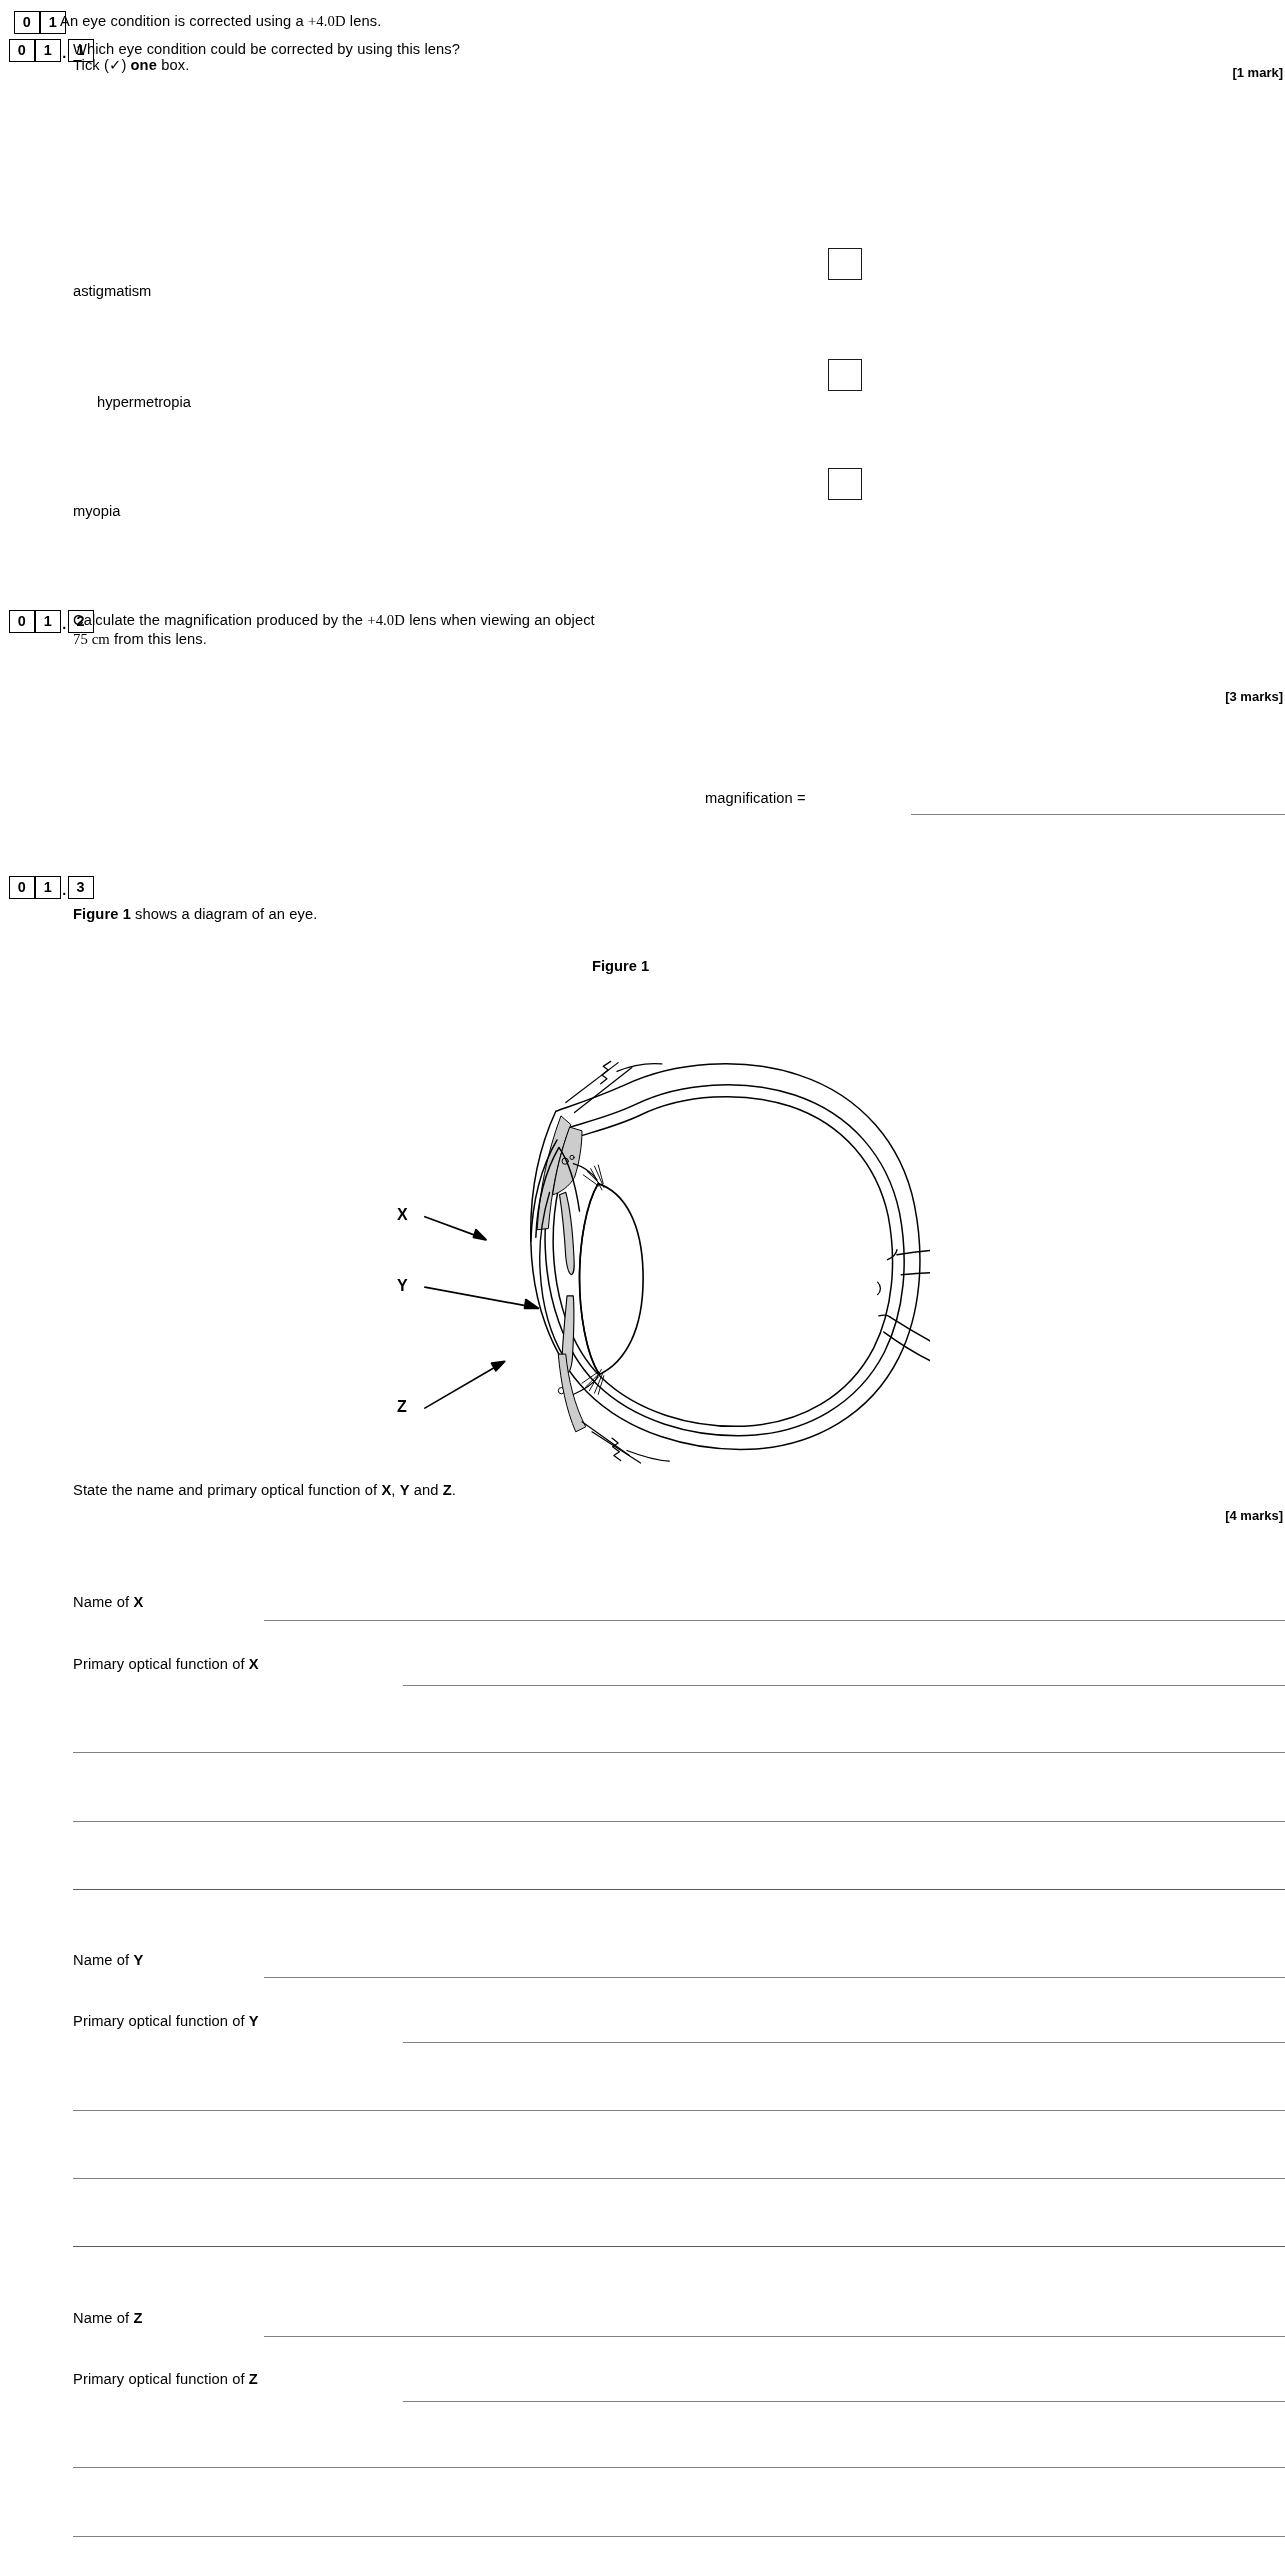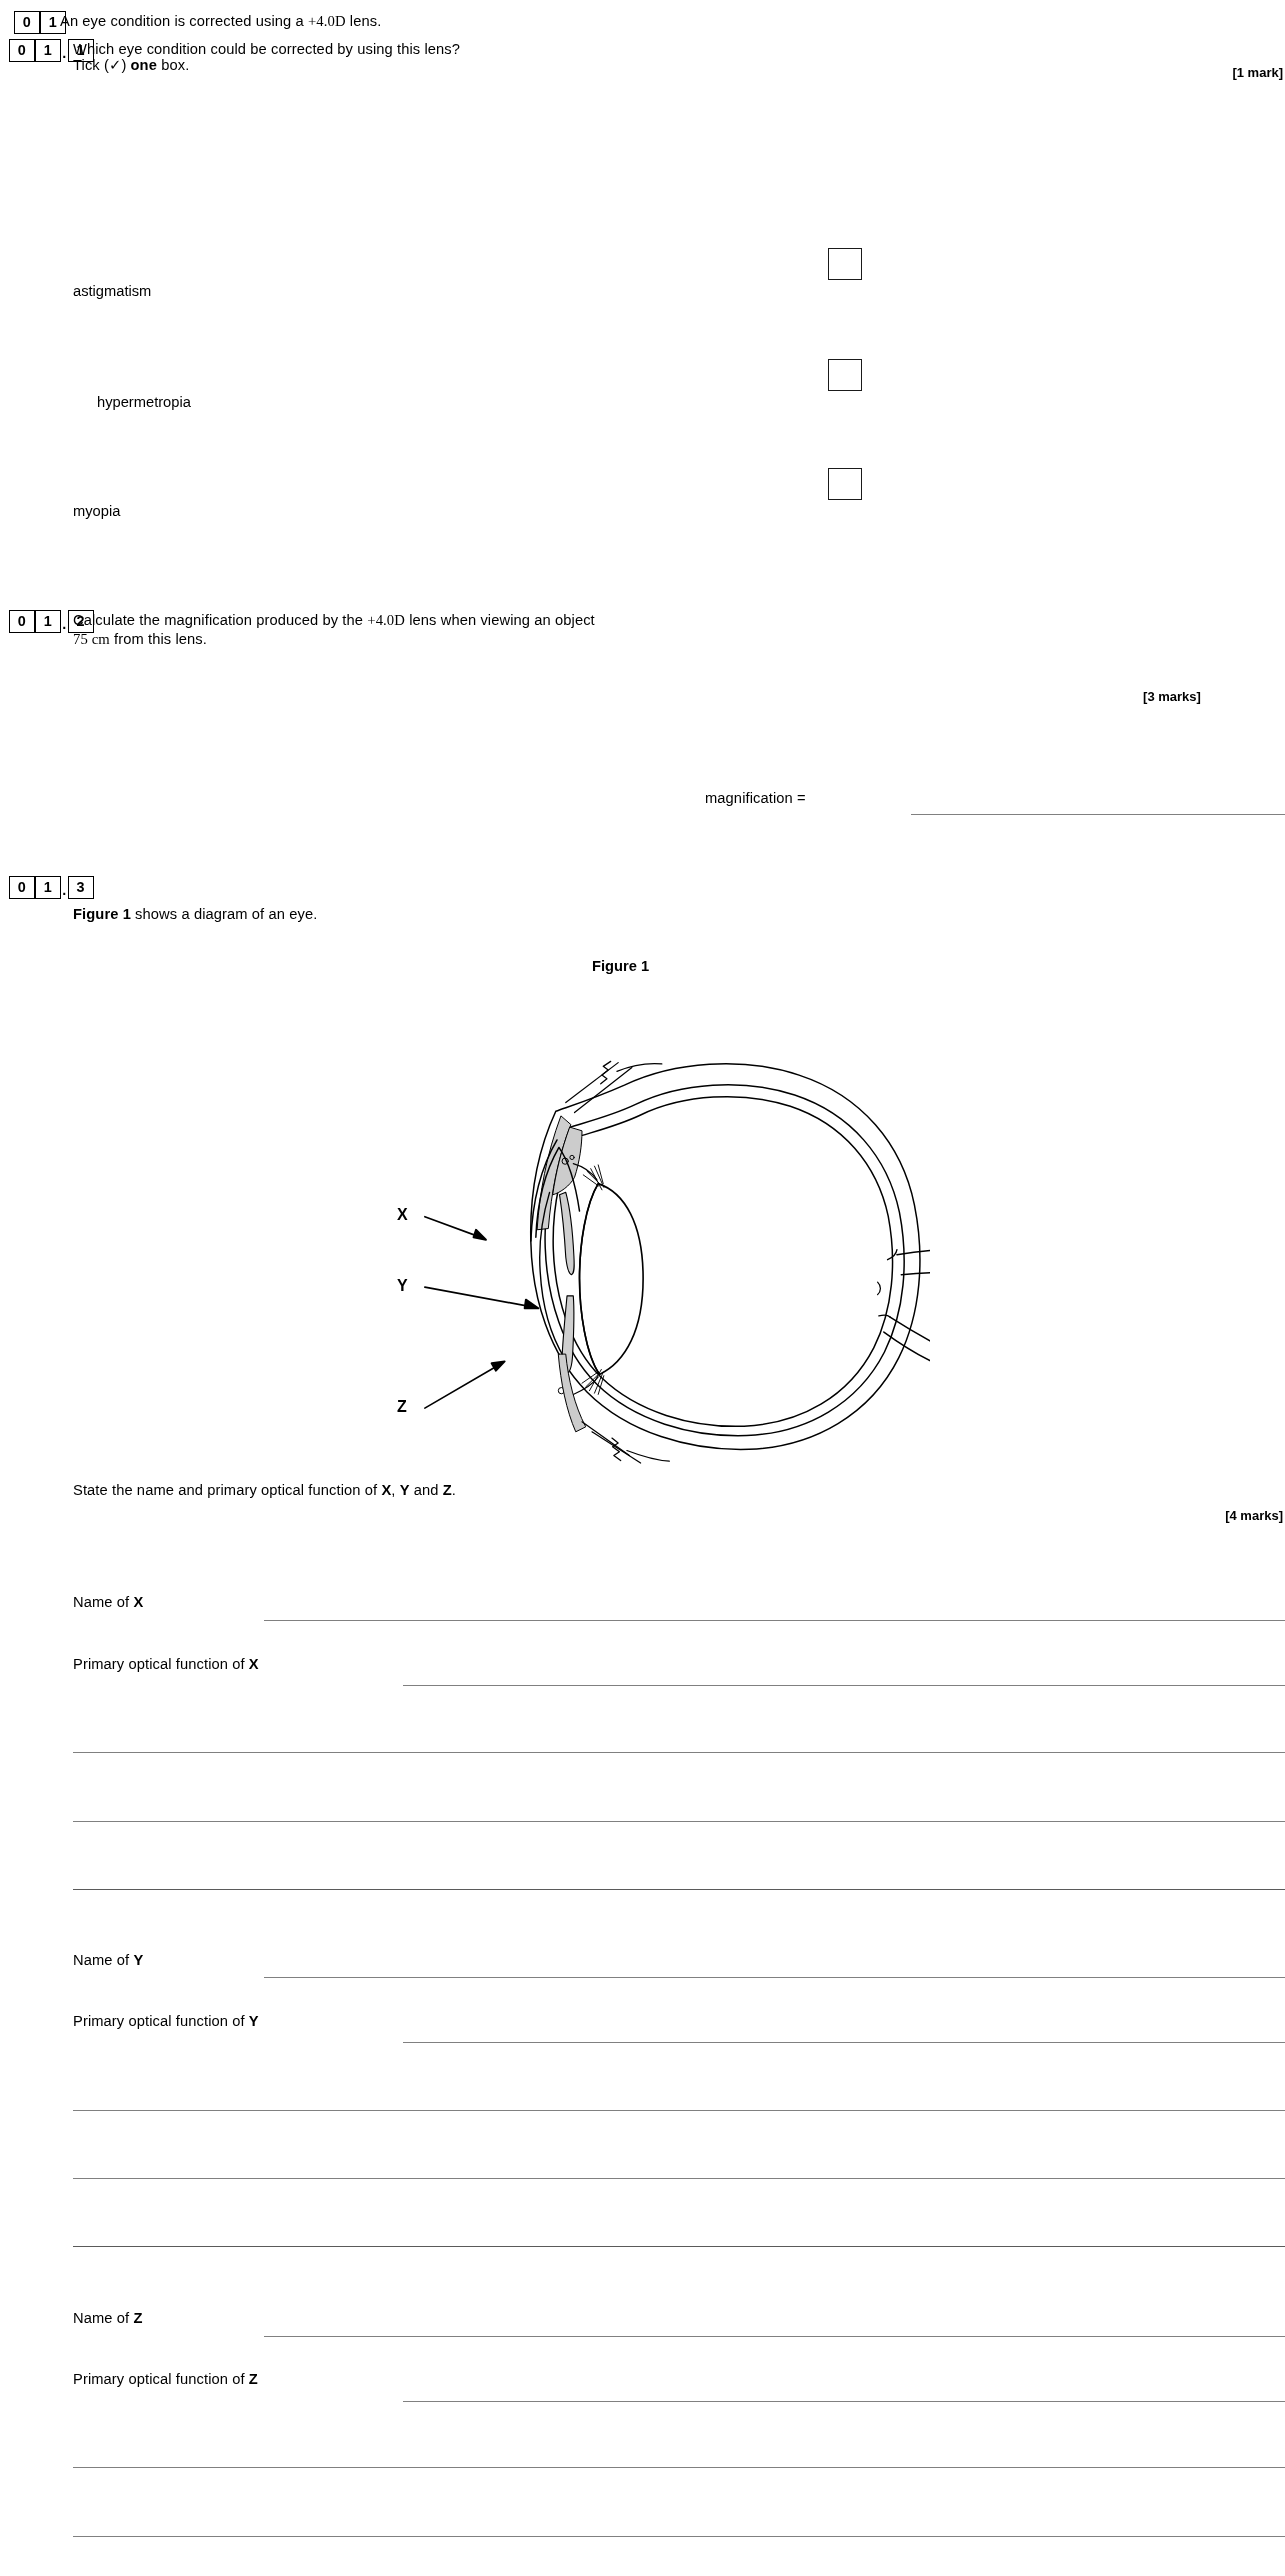--- a/index.html
+++ b/index.html
@@ -152,21 +152,21 @@
 </div>
 
 <div class="qtext" style="left:73px; top:610px;">
   <span>Calculate the magnification produced by the </span><span class="serif">+4.0D</span><span> lens when viewing an object</span>
 </div>
 
 <div class="qtext" style="left:73px; top:629px;">
   <span class="serif">75 cm</span><span> from this lens.</span>
 </div>
 
-<div class="marks" style="left:1061px; top:689px; width:222px;text-align:center;">[3 marks]</div>
+<div class="marks" style="left:1061px; top:689px; width:222px;">[3 marks]</div>
 
 <div class="qtext" style="left:705px; top:788px;">magnification =</div>
 <div class="rule" style="left:911px; top:814px; width:375px;"></div>
 
 <div class="qnum" style="left:8.7px; top:876px;">
   <div class="cell">0</div>
   <div class="cell">1</div>
   <div class="dot">.</div>
   <div class="cell">3</div>
 </div>

